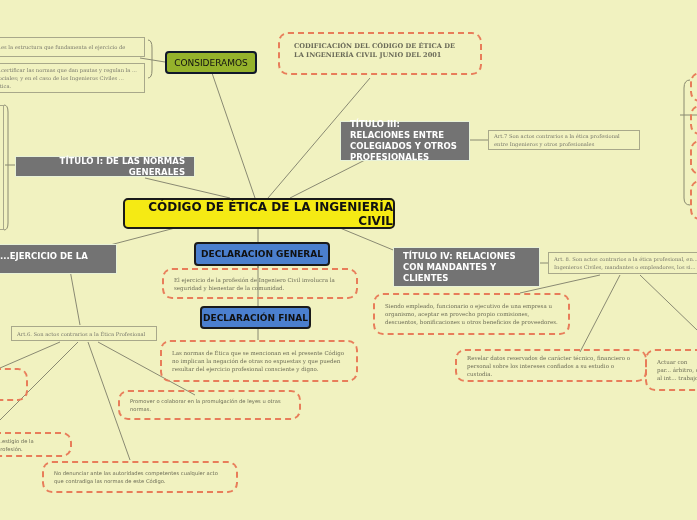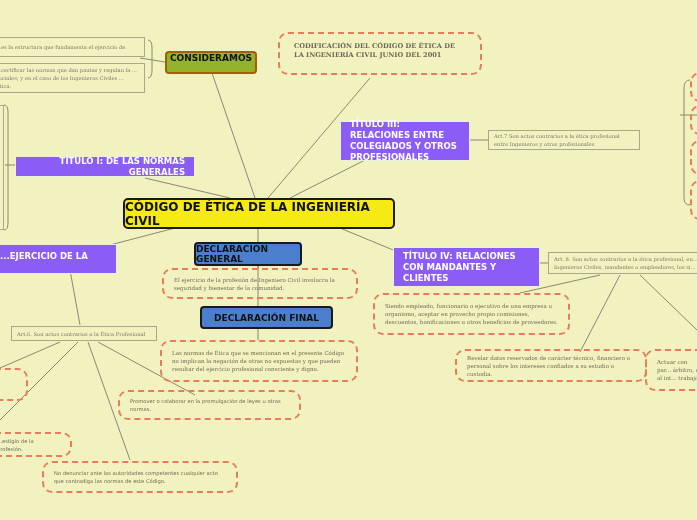--- a/index.html
+++ b/index.html
@@ -6,31 +6,31 @@
   body {
     width:697px; height:520px; overflow:hidden; position:relative;
     background:#f1f2c0;
     font-family:"DejaVu Sans", sans-serif;
   }
   svg.lines { position:absolute; left:0; top:0; width:697px; height:520px; }
   .node { position:absolute; box-sizing:border-box; }
   .central {
     background:#f5ea14; border:2px solid #1a1a1a; border-radius:5px;
     font-weight:bold; font-size:12px; color:#111;
-    display:flex; align-items:center; justify-content:center;
+    display:flex; align-items:center; justify-content:center;text-align:right;
   }
   .green {
-    background:#8b5cf6; border:1.5px solid #e8f2d8; border-radius:0;
+    background:#737373; border:1.5px solid #e8f2d8; border-radius:0;
     color:#fff; font-weight:bold; font-size:8.5px; line-height:11px;
     padding:4px 9px; display:flex; align-items:center;
   }
   .olive {
-    background:#95b22b; border:2px solid #a16207; border-radius:4px;
-    color:#111; font-weight:bold; font-size:9px;
-    display:flex; align-items:flex-start; justify-content:center;
+    background:#95b22b; border:2px solid #0f172a; border-radius:4px;
+    color:#111; font-weight:normal; font-size:9px;
+    display:flex; align-items:center; justify-content:center;
   }
   .blue {
     background:#4b7fce; border:2px solid #1a1a1a; border-radius:4px;
     color:#111; font-weight:bold; font-size:9px;
     display:flex; align-items:center; justify-content:center;
   }
   .dashed {
     border:2px dashed #e87d5a; border-radius:10px;
     font-family:"DejaVu Serif", serif; font-size:5.5px; line-height:8px;
     color:#6b6b55; padding:6px 10px; display:flex; align-items:center;
@@ -111,28 +111,28 @@
 </div>
 
 <div class="node central" style="left:123px;top:198px;width:272px;height:31px;">
   <span>CÓDIGO DE ÉTICA DE LA INGENIERÍA CIVIL</span>
 </div>
 
 <div class="node green" style="left:-10px;top:244px;width:127px;height:30px;align-items:flex-start;padding-top:6px;">
   <span>...EJERCICIO DE LA</span>
 </div>
 
-<div class="node blue" style="left:194px;top:242px;width:108px;height:24px;">
+<div class="node blue" style="left:194px;top:242px;width:136px;height:24px;">
   <span>DECLARACION GENERAL</span>
 </div>
 <div class="node dashed" style="left:162px;top:268px;width:196px;height:31px;">
   <span>El ejercicio de la profesión de Ingeniero Civil involucra la seguridad y bienestar de la comunidad.</span>
 </div>
 
-<div class="node blue" style="left:200px;top:306px;width:133px;height:23px;">
+<div class="node blue" style="left:200px;top:306px;width:111px;height:23px;">
   <span>DECLARACIÓN FINAL</span>
 </div>
 <div class="node dashed" style="left:160px;top:340px;width:198px;height:42px;">
   <span>Las normas de Ética que se mencionan en el presente Código no implican la negación de otras no expuestas y que pueden resultar del ejercicio profesional consciente y digno.</span>
 </div>
 
 <div class="node green" style="left:393px;top:247px;width:147px;height:40px;font-size:8.5px;">
   <span>TÍTULO IV: RELACIONES CON MANDANTES Y CLIENTES</span>
 </div>
 <div class="node plain" style="left:548px;top:252px;width:170px;height:22px;">

